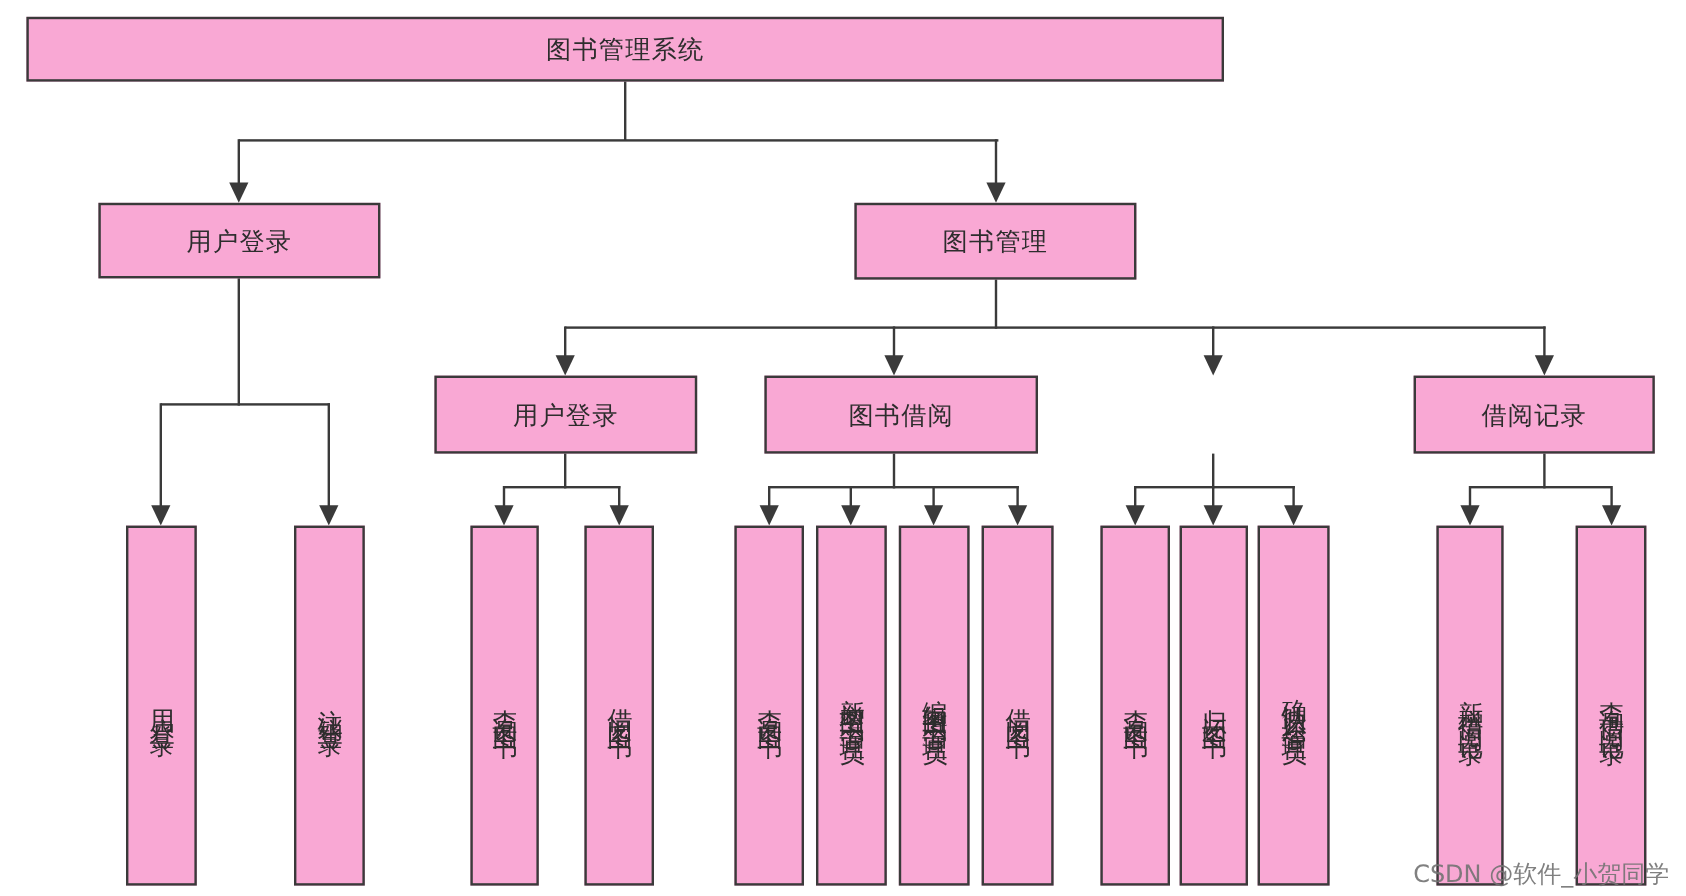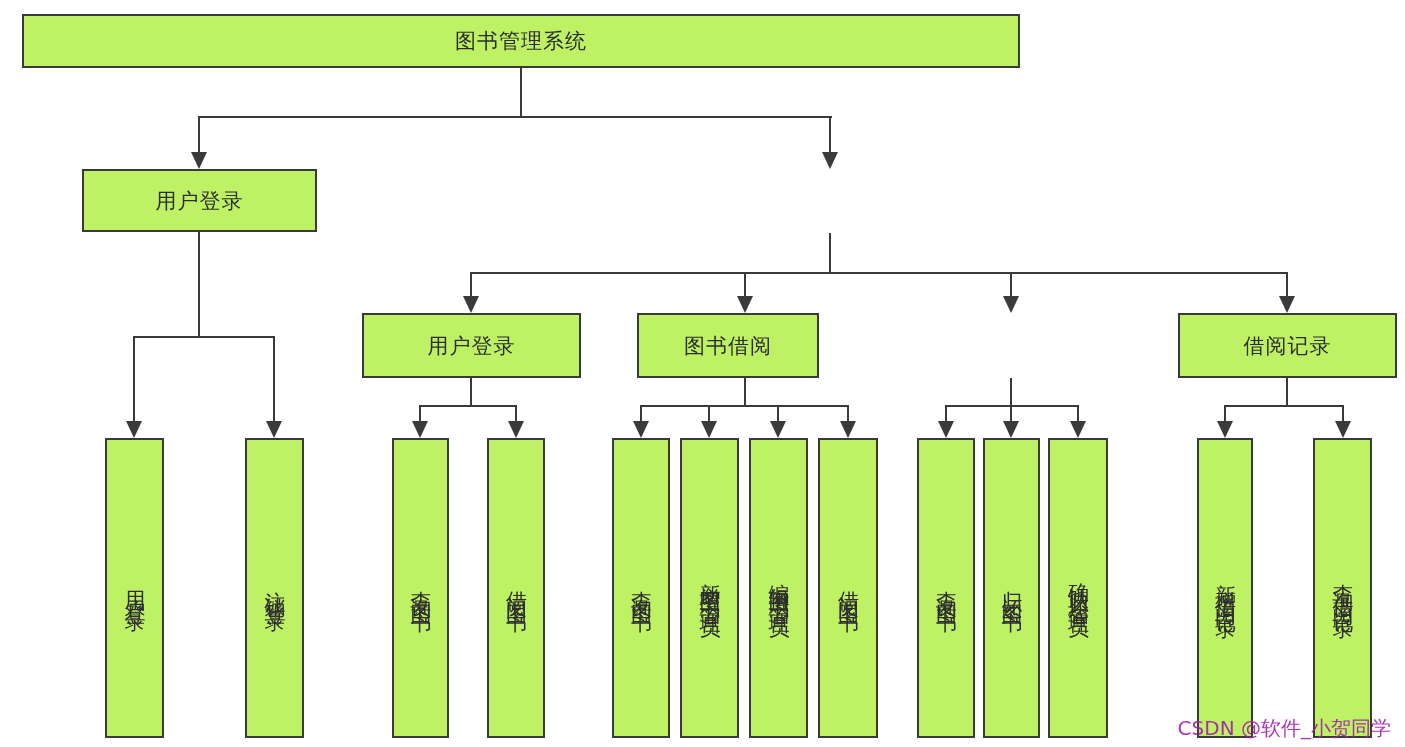--- a/index.html
+++ b/index.html
@@ -8,21 +8,21 @@
     width: 1405px;
     height: 747px;
     background: #ffffff;
     font-family: "DejaVu Sans", "Liberation Sans", sans-serif;
     overflow: hidden;
   }
   .node {
     position: absolute;
     box-sizing: border-box;
     border: 2px solid #3a3a3a;
-    background: #bef264;
+    background: #f9a8d4;
     color: #2d2d2d;
     display: flex;
     align-items: center;
     justify-content: center;
     text-align: center;
   }
   .node.h { font-size: 21px; letter-spacing: 1px; }
   .node.v {
     writing-mode: vertical-rl;
     text-orientation: mixed;
@@ -37,62 +37,63 @@
     width: 0; height: 0;
     border-left: 8px solid transparent;
     border-right: 8px solid transparent;
     border-top: 17px solid #3a3a3a;
   }
   .watermark {
     position: absolute;
     right: 14px;
     bottom: 5px;
     font-size: 20px;
-    color: #a21caf;
+    color: #737373;
     opacity: 0.9;
     white-space: nowrap;
   }
 </style>
 </head>
 <body>
 
 <div id="canvas">
 
   <div class="node h" style="left:22px; top:14px; width:998px; height:54px;">图书管理系统</div>
 
   <div class="vl" style="left:520px; top:68px; height:49px;"></div>
   <div class="hl" style="left:199px; top:116px; width:633px;"></div>
   <div class="vl" style="left:198px; top:116px; height:38px;"></div>
   <div class="ar" style="left:191px; top:152px;"></div>
   <div class="vl" style="left:829px; top:116px; height:38px;"></div>
   <div class="ar" style="left:822px; top:152px;"></div>
 
   <div class="node h" style="left:82px; top:169px; width:235px; height:63px;">用户登录</div>
+  <div class="node h" style="left:712px; top:169px; width:235px; height:64px;">图书管理</div>
 
   <div class="vl" style="left:198px; top:232px; height:106px;"></div>
   <div class="hl" style="left:134px; top:336px; width:141px;"></div>
   <div class="vl" style="left:133px; top:336px; height:87px;"></div>
   <div class="ar" style="left:126px; top:421px;"></div>
   <div class="vl" style="left:273px; top:336px; height:87px;"></div>
   <div class="ar" style="left:266px; top:421px;"></div>
 
   <div class="vl" style="left:829px; top:233px; height:41px;"></div>
   <div class="hl" style="left:471px; top:272px; width:817px;"></div>
   <div class="vl" style="left:470px; top:272px; height:26px;"></div>
   <div class="ar" style="left:463px; top:296px;"></div>
   <div class="vl" style="left:744px; top:272px; height:26px;"></div>
   <div class="ar" style="left:737px; top:296px;"></div>
   <div class="vl" style="left:1010px; top:272px; height:26px;"></div>
   <div class="ar" style="left:1003px; top:296px;"></div>
   <div class="vl" style="left:1286px; top:272px; height:26px;"></div>
   <div class="ar" style="left:1279px; top:296px;"></div>
 
   <div class="node h" style="left:362px; top:313px; width:219px; height:65px;">用户登录</div>
-  <div class="node h" style="left:637px; top:313px; width:182px; height:65px;">图书借阅</div>
-  <div class="node h" style="left:1178px; top:313px; width:219px; height:65px;">借阅记录</div>
+  <div class="node h" style="left:637px; top:313px; width:228px; height:65px;">图书借阅</div>
+  <div class="node h" style="left:1178px; top:313px; width:201px; height:65px;">借阅记录</div>
 
   <div class="vl" style="left:470px; top:378px; height:29px;"></div>
   <div class="hl" style="left:420px; top:405px; width:97px;"></div>
   <div class="vl" style="left:419px; top:405px; height:18px;"></div>
   <div class="ar" style="left:412px; top:421px;"></div>
   <div class="vl" style="left:515px; top:405px; height:18px;"></div>
   <div class="ar" style="left:508px; top:421px;"></div>
 
   <div class="vl" style="left:744px; top:378px; height:29px;"></div>
   <div class="hl" style="left:641px; top:405px; width:208px;"></div>

